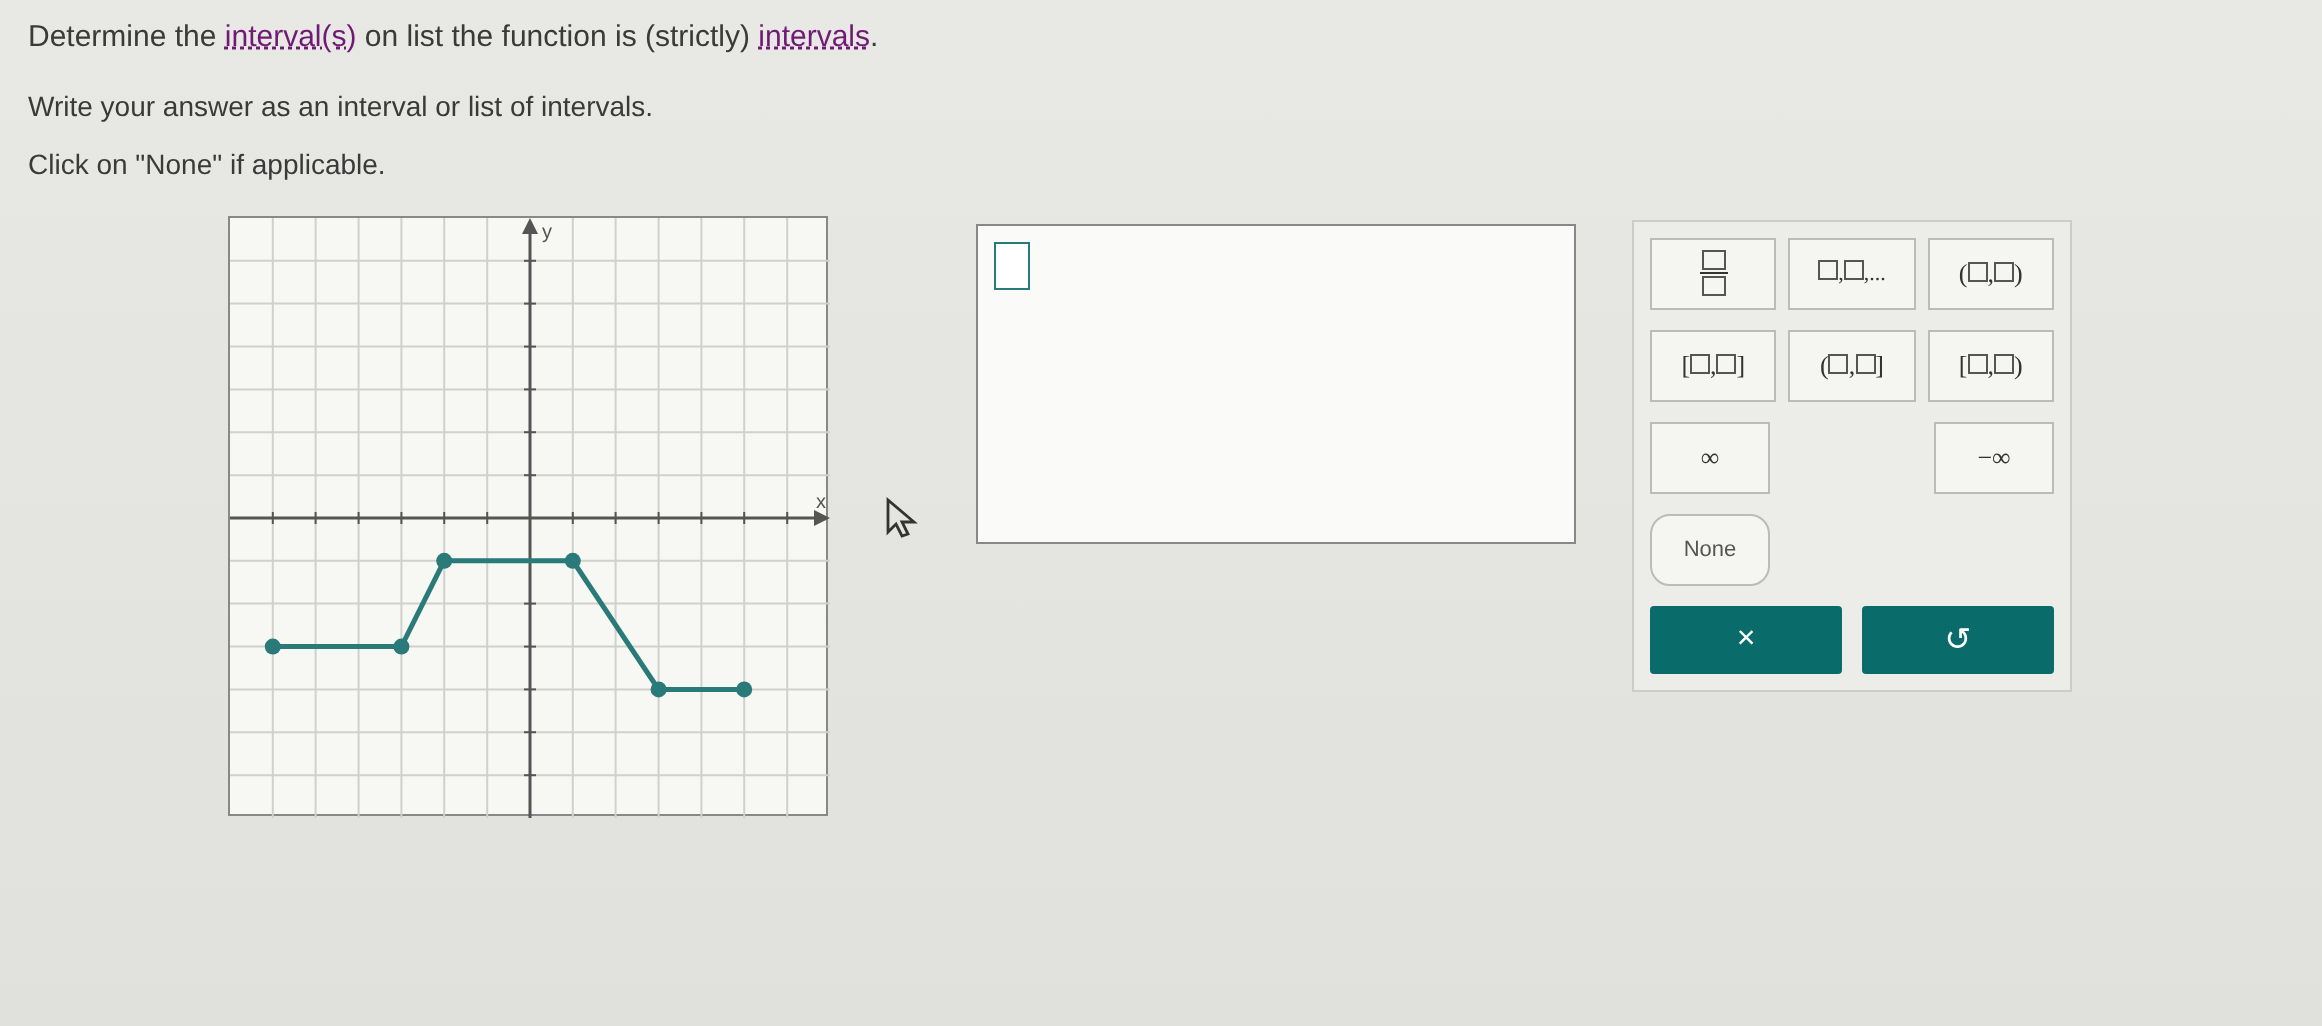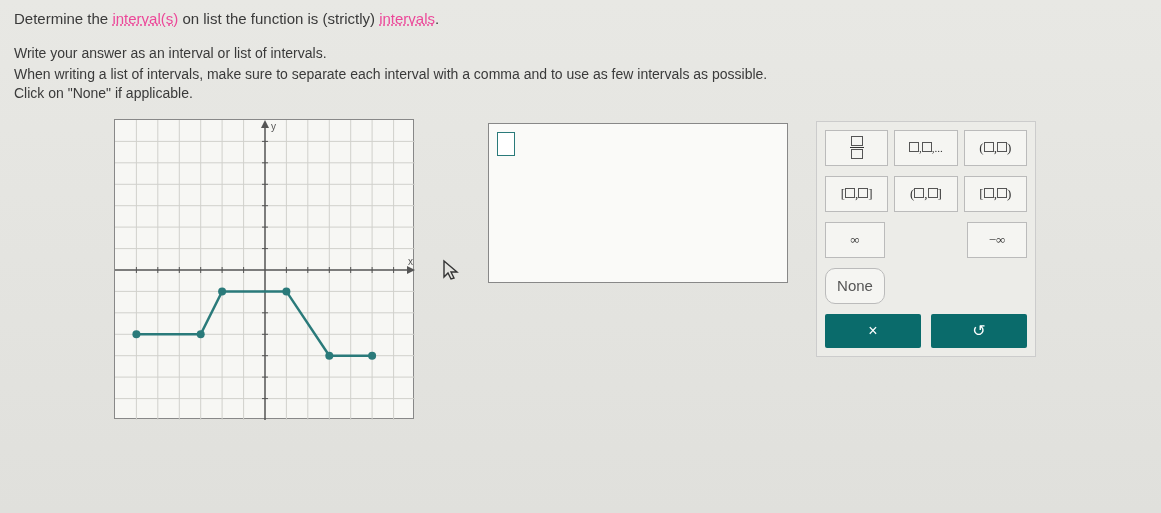--- a/index.html
+++ b/index.html
@@ -6,22 +6,22 @@
     body {
       font-family: Arial, Helvetica, sans-serif;
       background: linear-gradient(to bottom, #e8e8e4 0%, #e0e0dc 100%);
       width: 1161px;
       height: 513px;
       overflow: hidden;
       color: #3a3a3a;
       padding: 8px 14px;
     }
     .question-text { font-size: 15px; margin-bottom: 12px; line-height: 1.5; }
-    .question-text .link { color: #ec4899; text-decoration: underline dotted; }
-    .instructions { font-size: 14px; line-height: 1.5; }
+    .question-text .link { color: #701a75; text-decoration: underline dotted; }
+    .instructions { font-size: 14px; margin-bottom: 10px; line-height: 1.5; }
     .hint { font-size: 14px; margin-bottom: 18px; }
 
     .content-row {
       display: flex;
       align-items: flex-start;
       gap: 28px;
       padding-left: 100px;
     }
 
     .graph-box {
@@ -69,21 +69,21 @@
       border: 1px solid #bbb;
       display: flex;
       align-items: center;
       justify-content: center;
       font-size: 13px;
       cursor: pointer;
       color: #333;
       font-family: 'Times New Roman', serif;
     }
     .pal-btn.small { flex: 0 0 60px; }
-    .pal-btn.none { flex: 0 0 60px; font-size: 15px; font-family: Arial, sans-serif; color:#555;border-radius:10px;}
+    .pal-btn.none { flex: 0 0 60px; font-size: 11px; font-family: Arial, sans-serif; color:#555;border-radius:10px;}
     .action-row { display: flex; gap: 10px; margin-top: 4px;}
     .action-btn {
       flex: 1;
       height: 34px;
       background: #0a6b6b;
       color: #fff;
       border: none;
       display: flex;
       align-items: center;
       justify-content: center;
@@ -107,21 +107,20 @@
   </style>
 </head>
 <body>
 
 <div class="question-text">
   <span>Determine the </span><span class="link">interval(s)</span><span> on list the function is (strictly) </span><span class="link">intervals</span><span>.</span>
 </div>
 
 <div class="instructions">
   <div>Write your answer as an interval or list of intervals.</div>
-  <div>When writing a list of intervals, make sure to separate each interval with a comma and to use as few intervals as possible.</div>
 </div>
 
 <div class="hint">Click on "None" if applicable.</div>
 
 <div class="content-row">
 
   <div class="graph-box">
     <svg viewBox="0 0 300 300" width="300" height="300">
 
       <g stroke="#d0d0cc" stroke-width="1">

